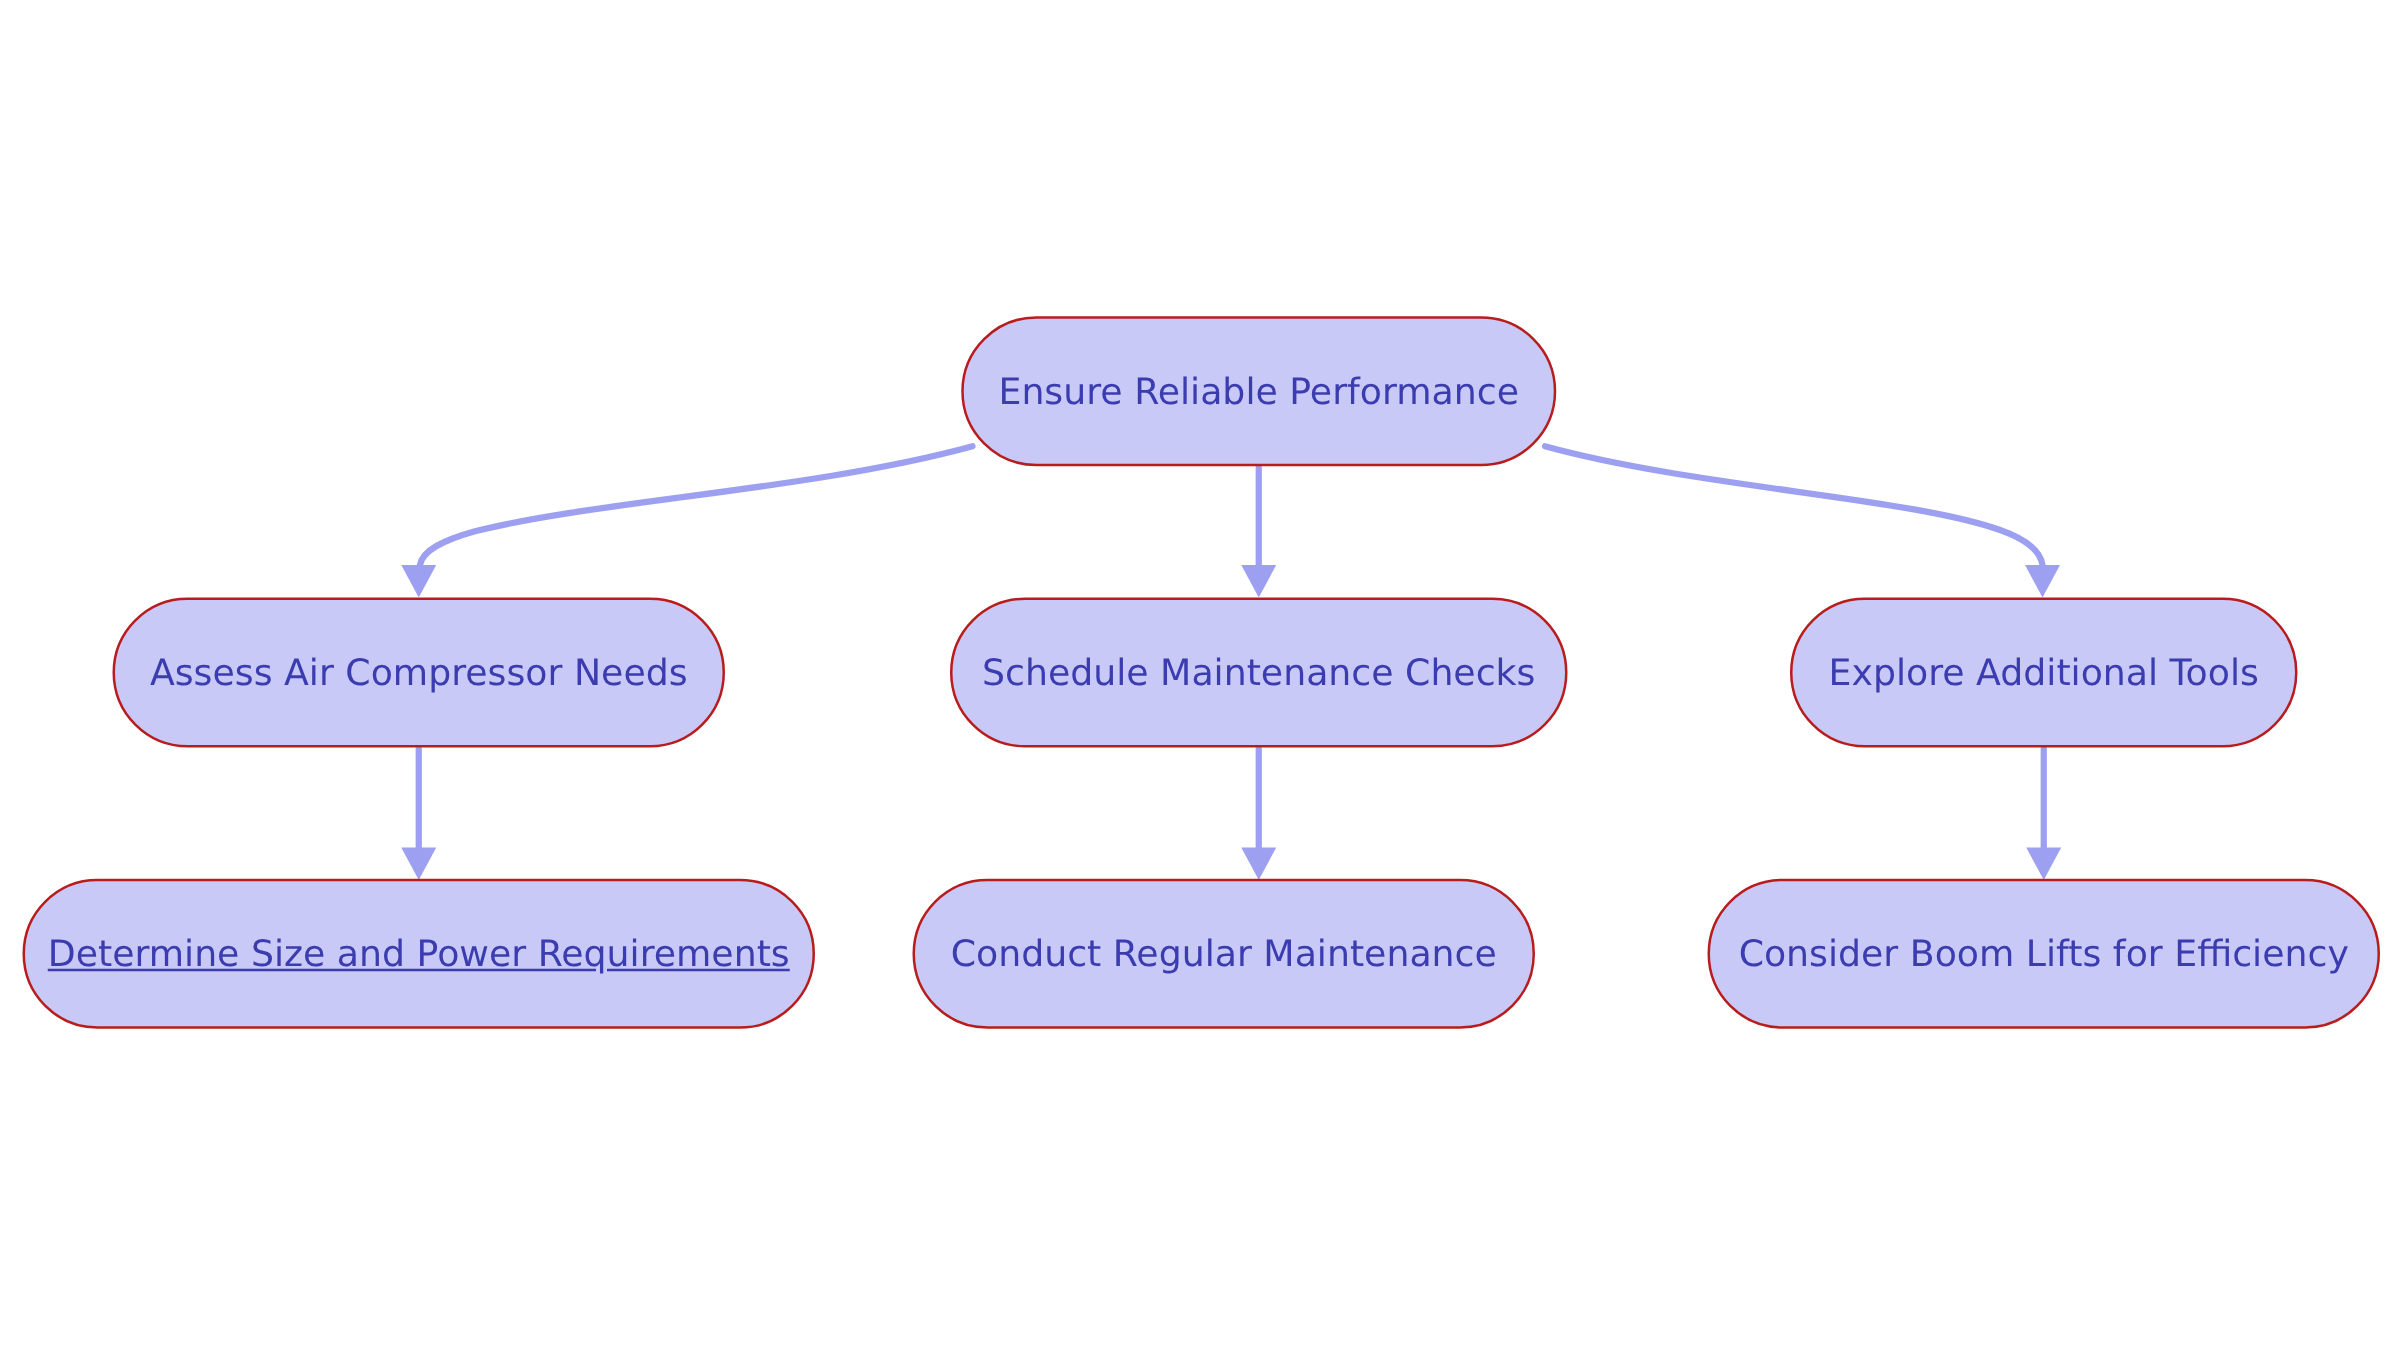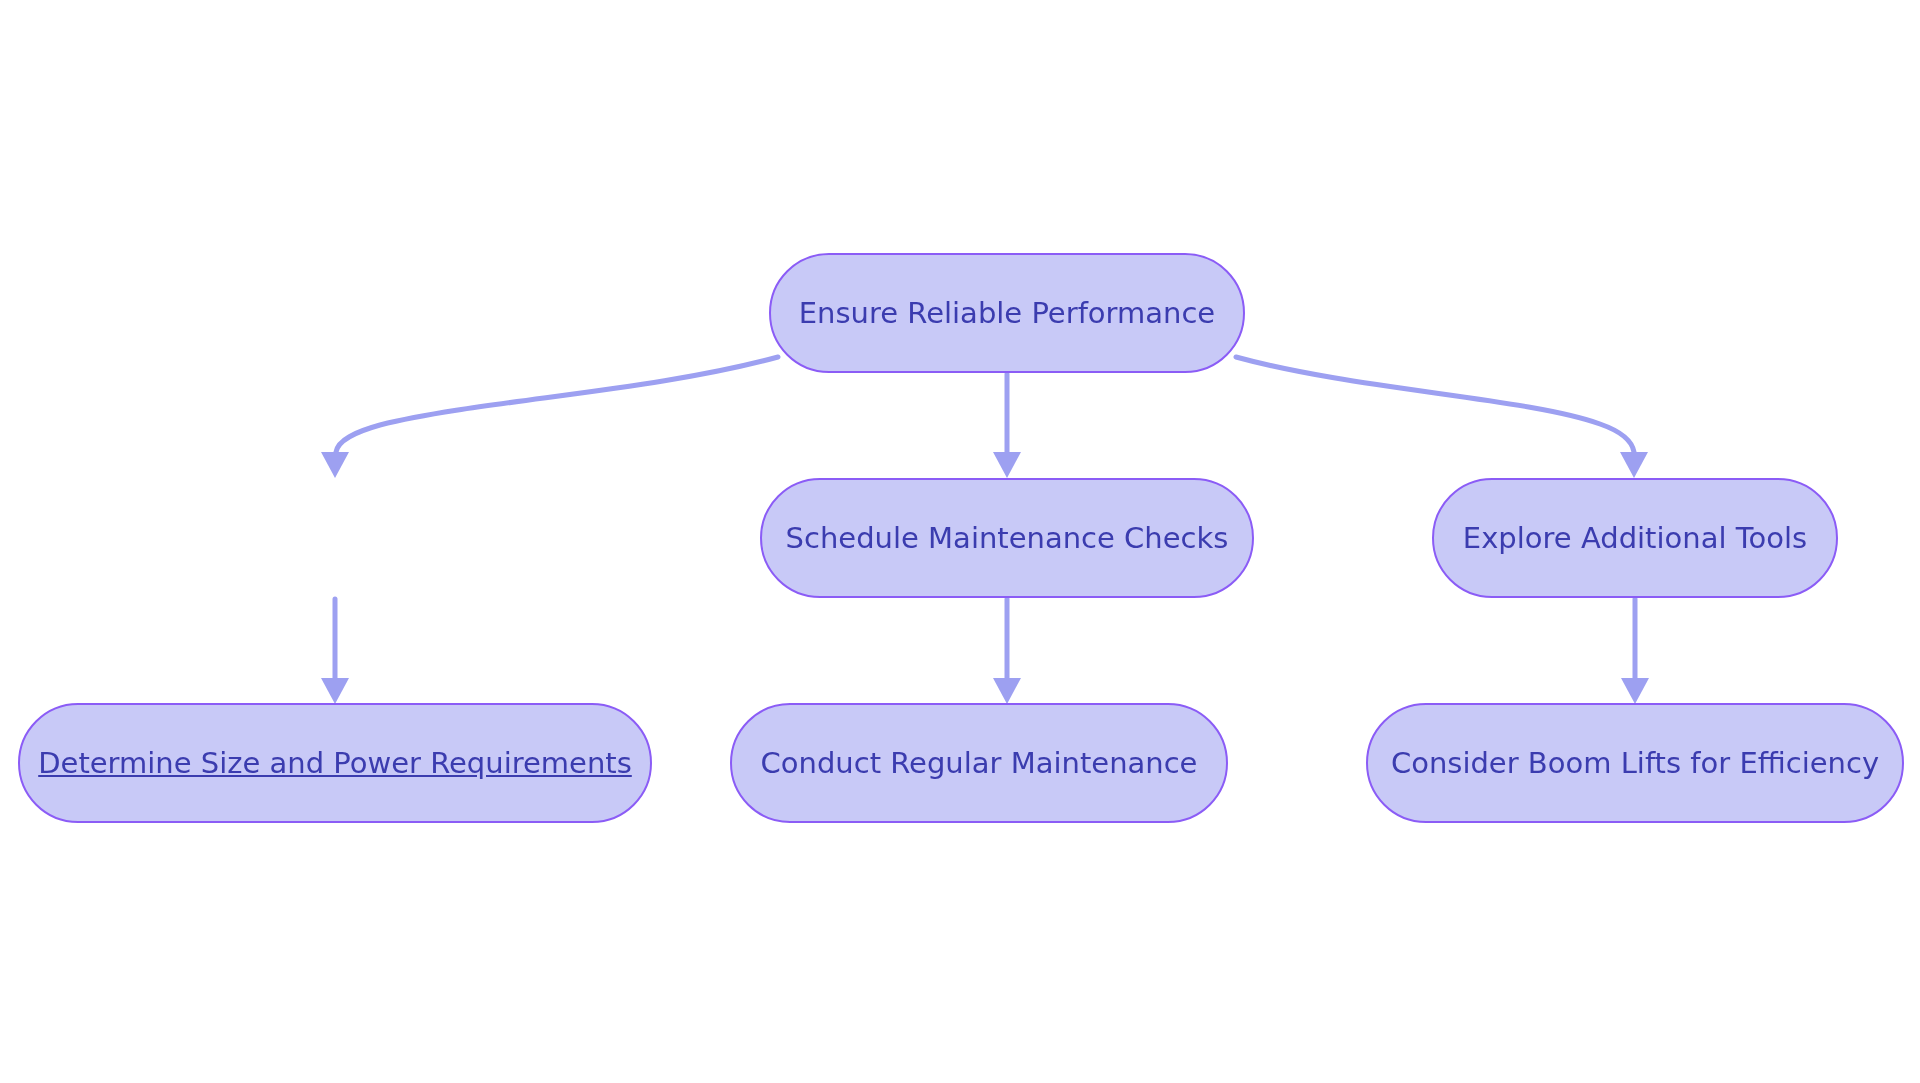--- a/index.html
+++ b/index.html
@@ -31,21 +31,21 @@
   }
   .edges polygon {
     fill: #9da0f1;
     stroke: none;
   }
   .node {
     position: absolute;
     height: 120px;
     box-sizing: border-box;
     background: #c8c9f7;
-    border: 2px solid #8b5cf6;
+    border: 2px solid #b91c1c;
     border-radius: 60px;
     display: flex;
     align-items: center;
     justify-content: center;
     color: #3b3caf;
     font-size: 29px;
     white-space: nowrap;
     text-align: left;
   }
   .n-ensure    { left: 769px;  top: 253px; width: 476px; }
@@ -79,20 +79,23 @@
     <polygon points="993,678 1021,678 1007,704"></polygon>
 
     <path d="M 1635 599 L 1635 678"></path>
     <polygon points="1621,678 1649,678 1635,704"></polygon>
   </svg>
 
   <div class="node n-ensure">
     <span>Ensure Reliable Performance</span>
   </div>
 
+  <div class="node n-assess">
+    <span>Assess Air Compressor Needs</span>
+  </div>
 
   <div class="node n-explore">
     <span>Explore Additional Tools</span>
   </div>
 
   <div class="node n-schedule">
     <span>Schedule Maintenance Checks</span>
   </div>
 
   <div class="node n-determine">

